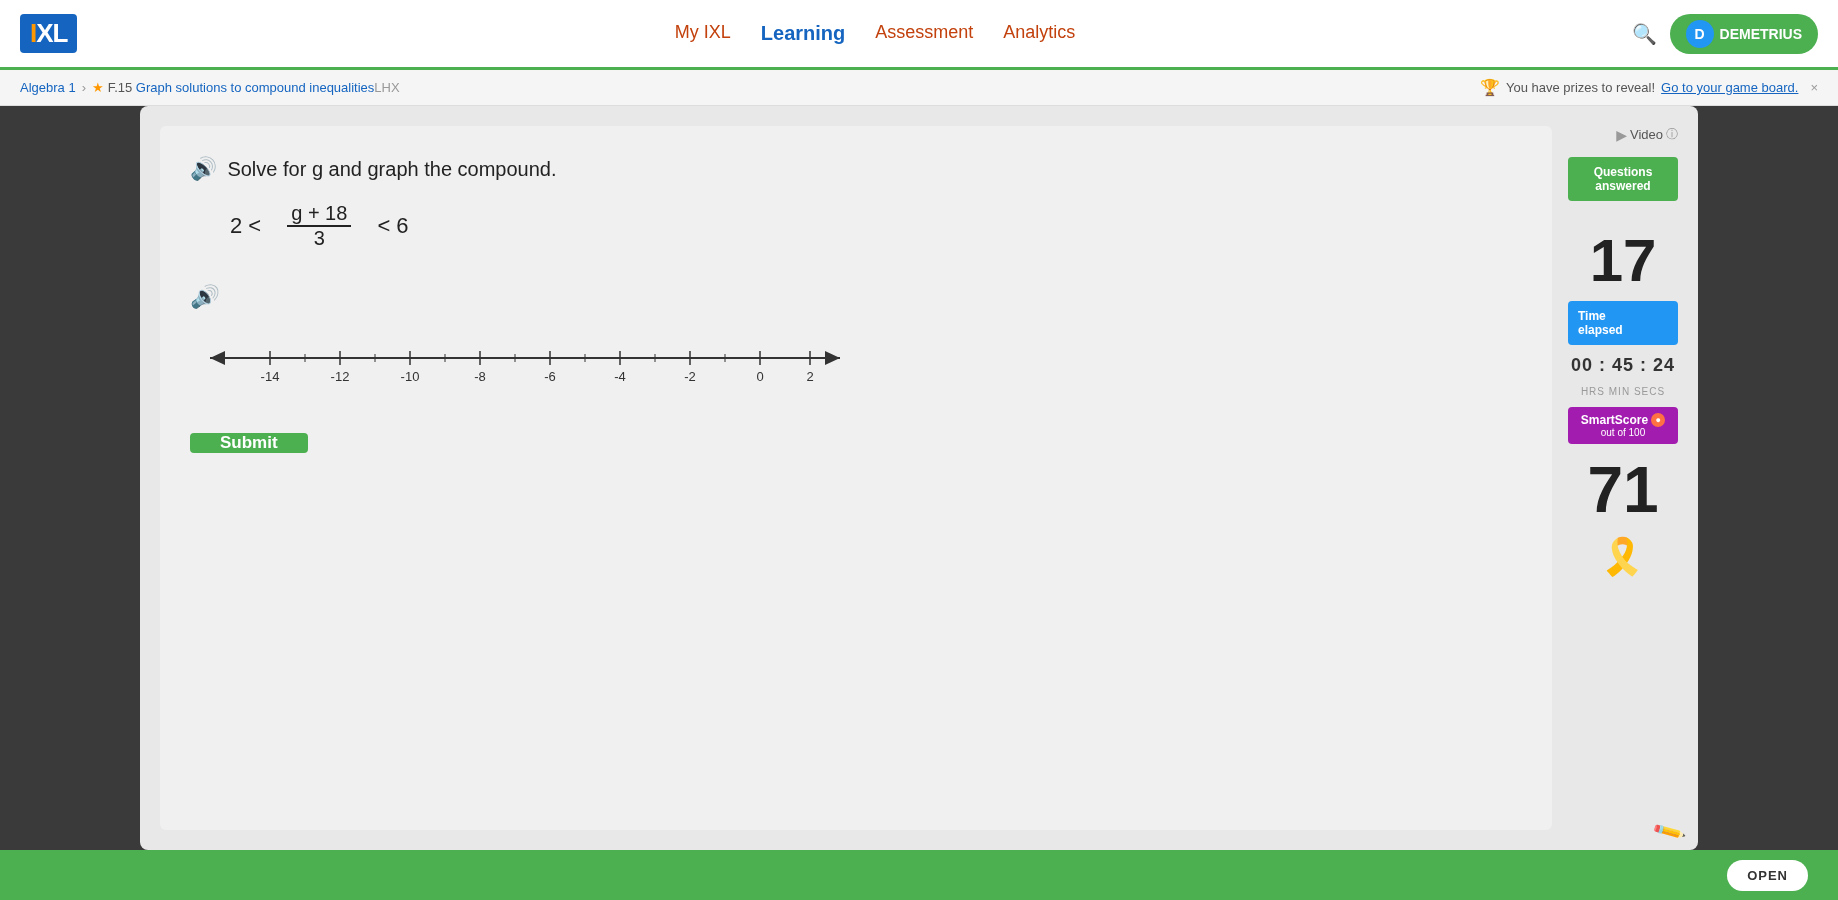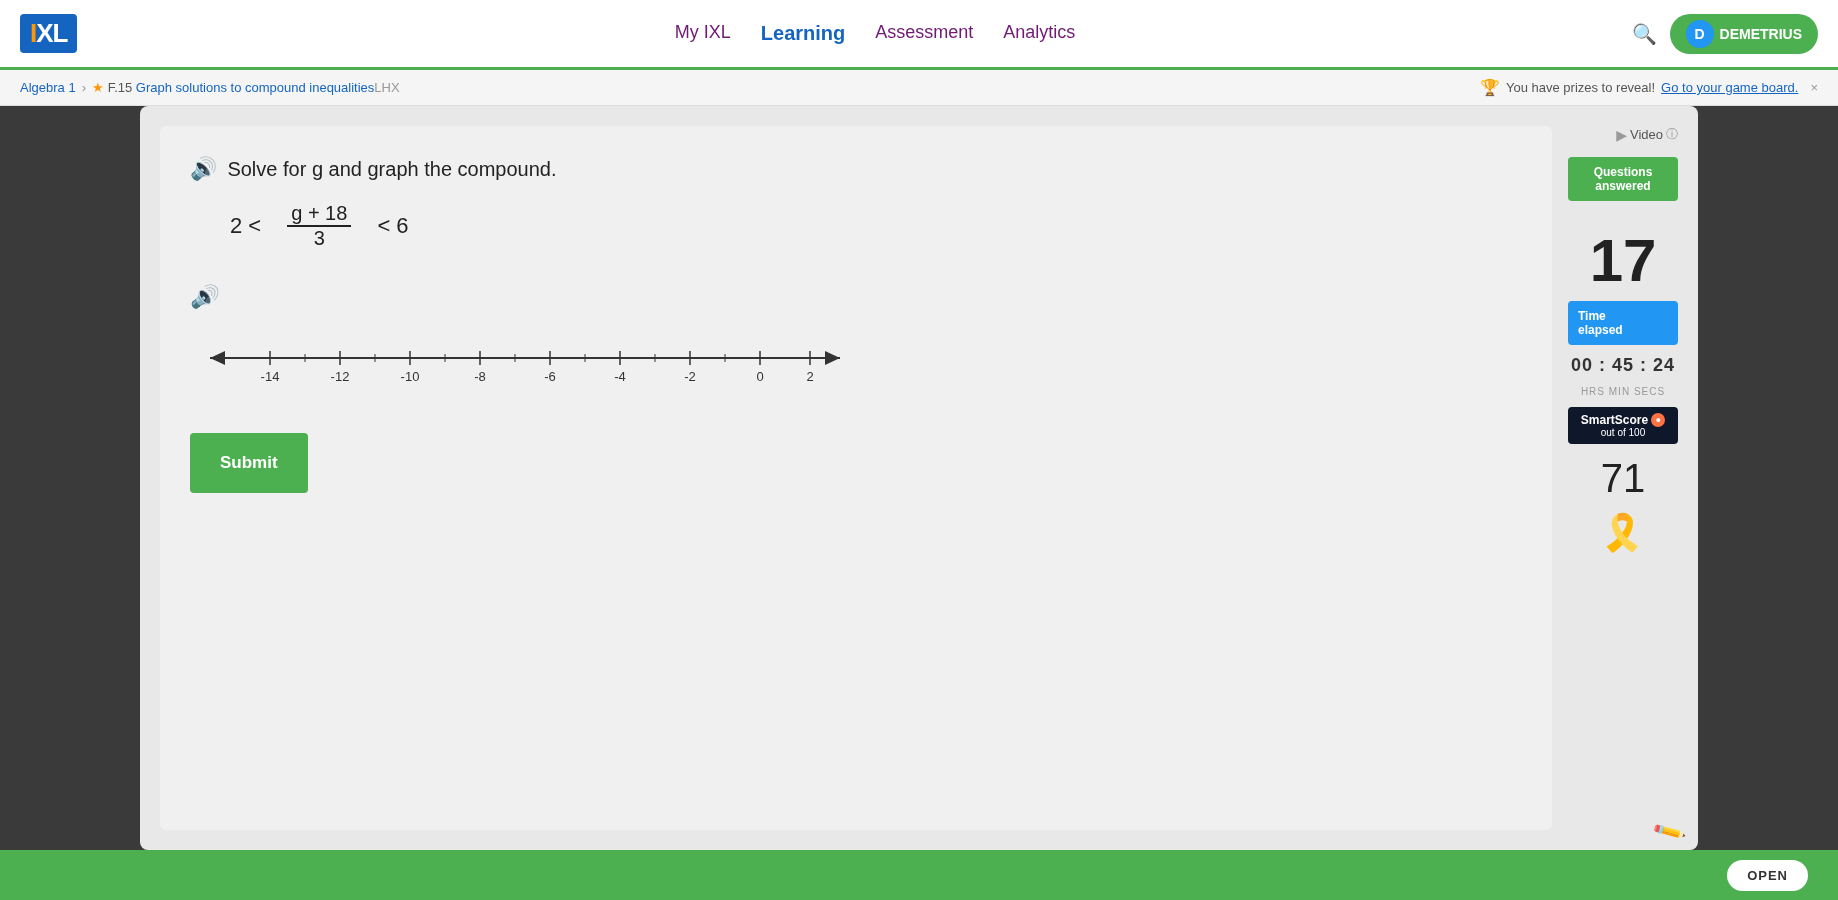--- a/index.html
+++ b/index.html
@@ -36,21 +36,21 @@
     }
     .logo-box span { color: #ff9800; }
     .nav-links {
       display: flex;
       gap: 30px;
       flex: 1;
       justify-content: center;
     }
     .nav-link {
       font-size: 18px;
-      color: #701a75;
+      color: #c2410c;
       text-decoration: none;
       font-weight: 500;
       cursor: pointer;
     }
     .nav-link.active {
       color: #1565c0;
       font-weight: 700;
       font-size: 20px;
     }
     .nav-right {
@@ -197,21 +197,21 @@
     .number-line-svg {
       width: 680px;
       height: 60px;
     }
 
     
     .submit-btn {
       background: #4caf50;
       color: white;
       border: none;
-      padding: 20px 30px;
+      padding: 0 30px;
       font-size: 17px;
       border-radius: 4px;
       cursor: pointer;
       font-weight: 600;
       margin-top: 10px;
     }
 
     
     .right-sidebar {
       width: 110px;
@@ -280,21 +280,21 @@
       letter-spacing: 1px;
     }
     .time-labels {
       font-size: 10px;
       color: #999;
       text-align: center;
       letter-spacing: 1px;
     }
 
     .smartscore-btn {
-      background: #0f172a;
+      background: #a21caf;
       color: white;
       border-radius: 4px;
       padding: 6px 8px;
       font-size: 11px;
       text-align: center;
       font-weight: 700;
       cursor: pointer;
       width: 100%;
       display: flex;
       flex-direction: column;
@@ -309,22 +309,22 @@
       border-radius: 50%;
       width: 14px;
       height: 14px;
       font-size: 9px;
       text-align: center;
       line-height: 14px;
       margin-left: 3px;
     }
 
     .smart-score-number {
-      font-size: 40px;
-      font-weight: 400;
+      font-size: 64px;
+      font-weight: 700;
       color: #222;
       text-align: center;
       line-height: 1;
       margin-top: 4px;
     }
 
     .ribbon-icon {
       font-size: 36px;
       text-align: center;
       margin-top: 4px;

